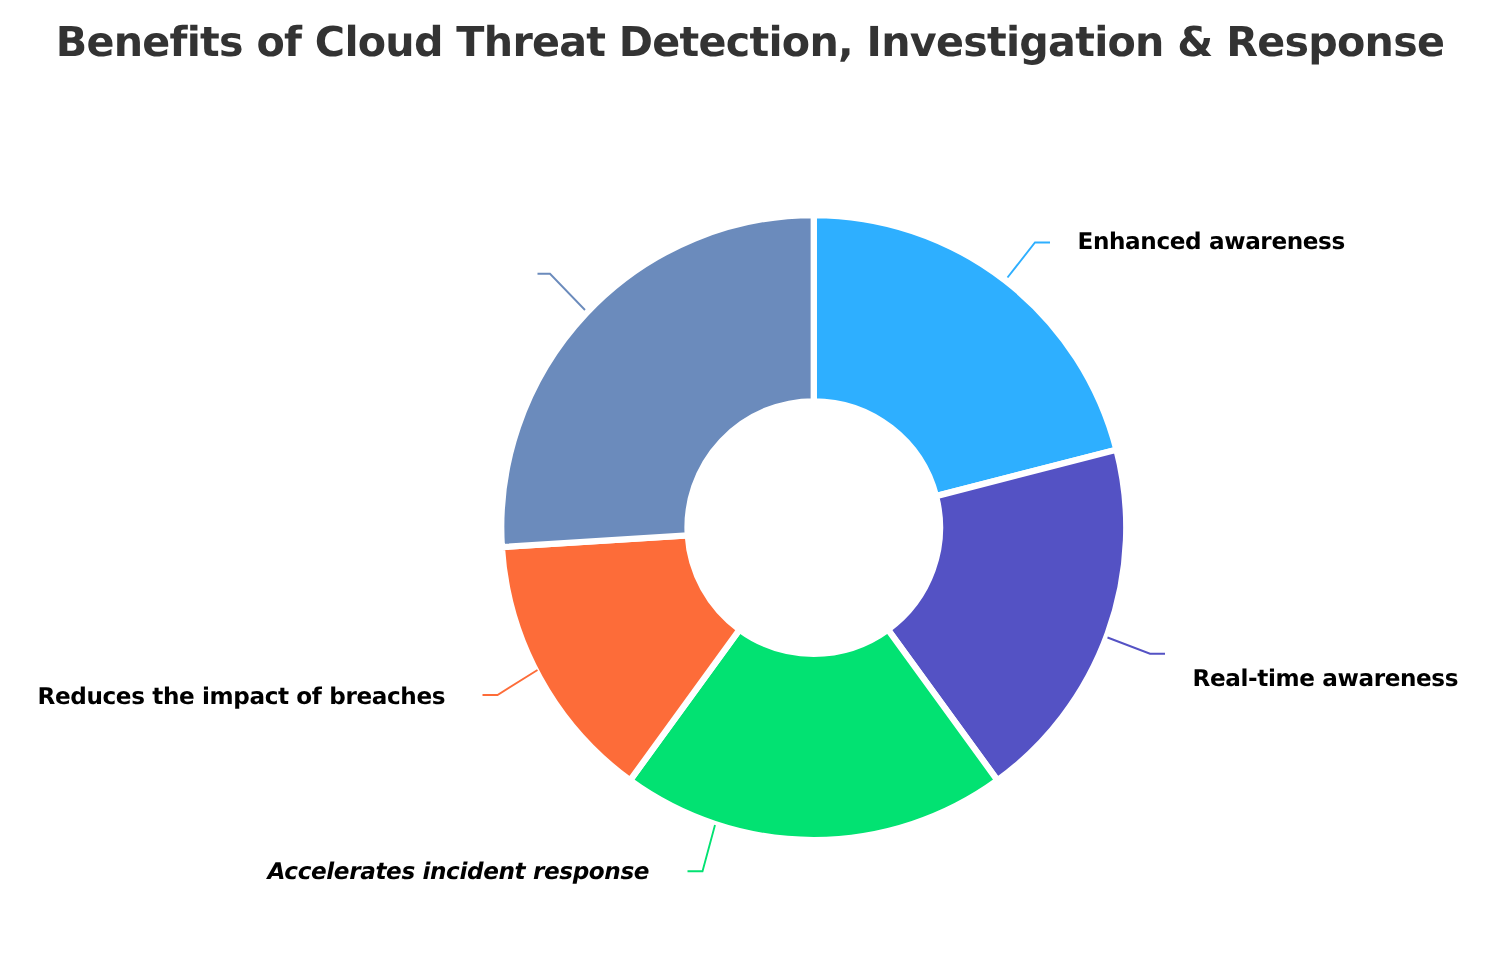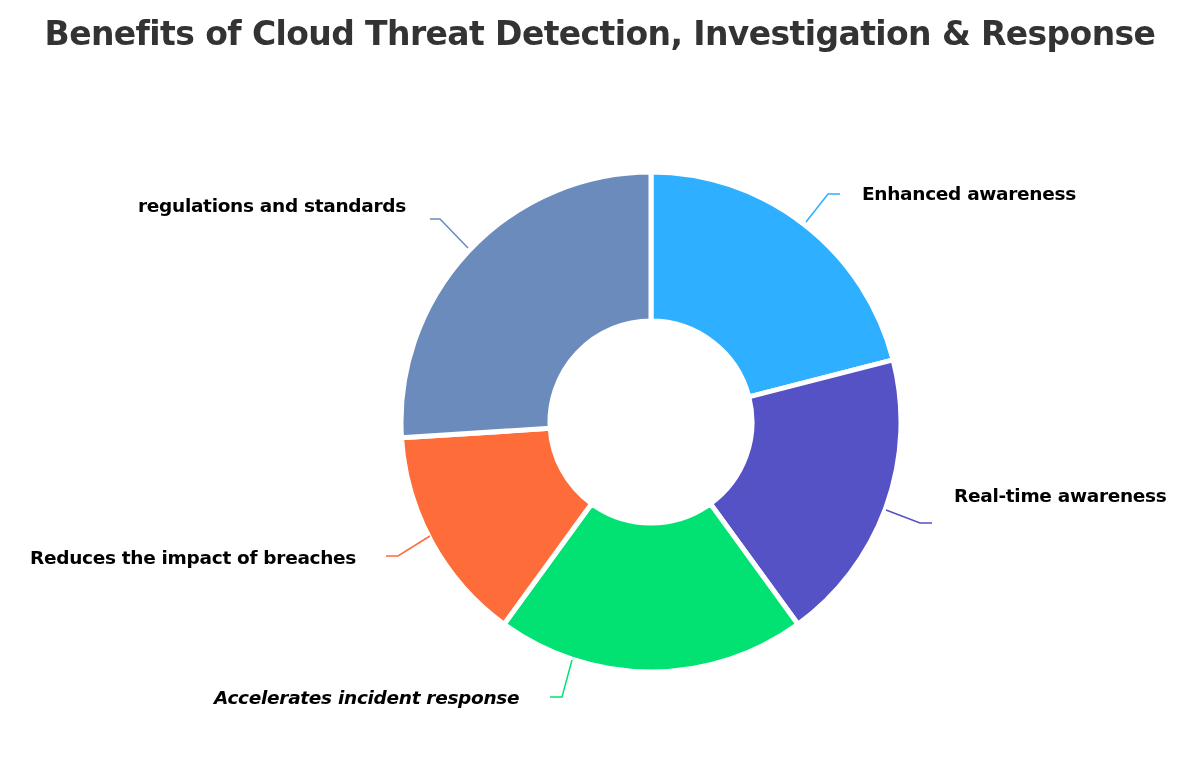--- a/index.html
+++ b/index.html
@@ -28,18 +28,17 @@
   <g id="leaders">
       <polyline points="806,222 828,194 840,194" fill="none" stroke="#2EAFFF" stroke-width="1.5"></polyline>
       <polyline points="886,510 920,523 932,523" fill="none" stroke="#5452C4" stroke-width="1.5"></polyline>
       <polyline points="572,660 562,697 550,697" fill="none" stroke="#02E272" stroke-width="1.5"></polyline>
       <polyline points="430,536 398,556 386,556" fill="none" stroke="#FD6C39" stroke-width="1.5"></polyline>
       <polyline points="468,248 440,219 430,219" fill="none" stroke="#6B8BBC" stroke-width="1.5"></polyline>
     </g>
 </svg>
 
 <div class="lbl" style="left:862px; top:180px;">Enhanced awareness</div>
-<div class="lbl" style="left:954px; top:482px;">Real-time awareness</div>
+<div class="lbl" style="left:954px; top:530px;">Real-time awareness</div>
 <div class="lbl" style="left:214px; top:684px;font-style:italic;">Accelerates incident response</div>
 <div class="lbl" style="left:30px; top:544px;">Reduces the impact of breaches</div>
 <div class="lbl" style="left:138px; top:192px;">
-  <div>regulations and standards</div>
 </div>
 
 </body></html>

